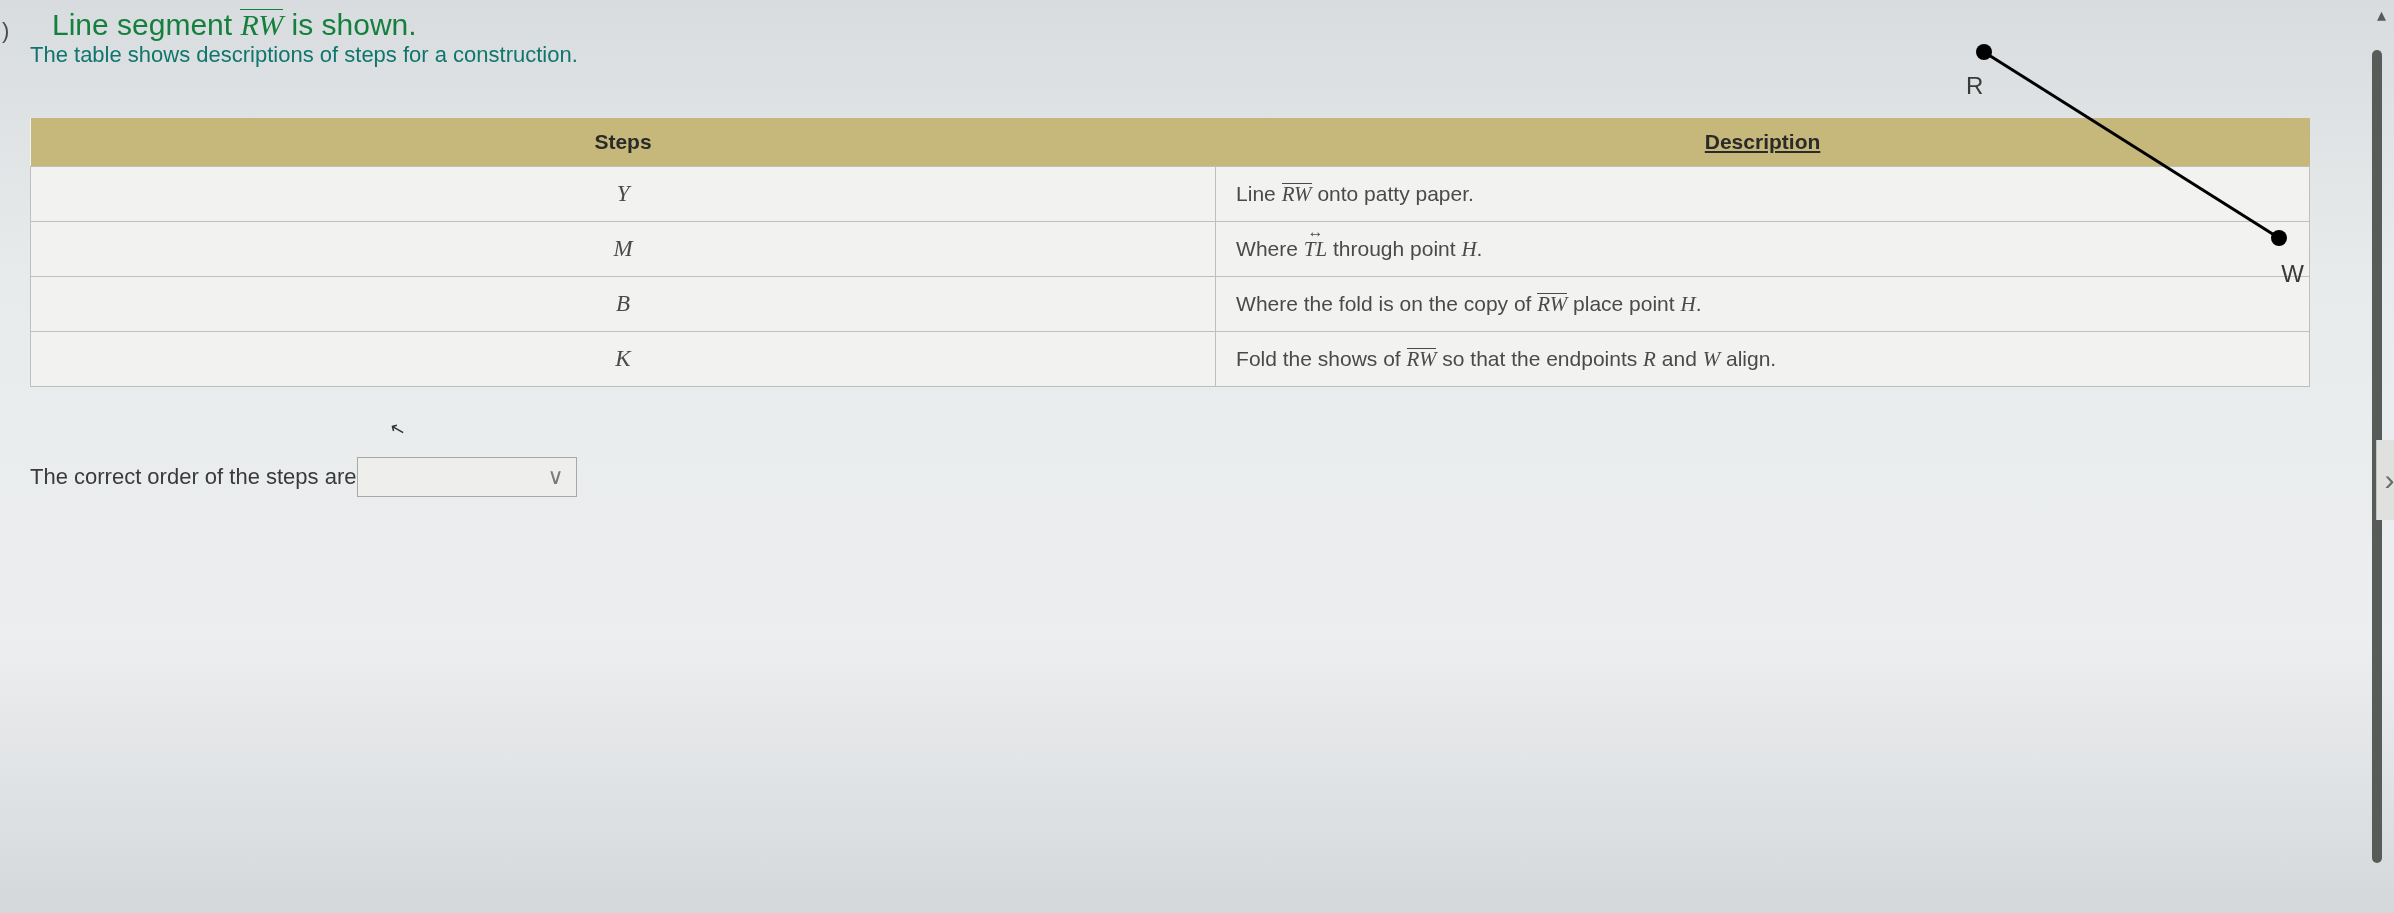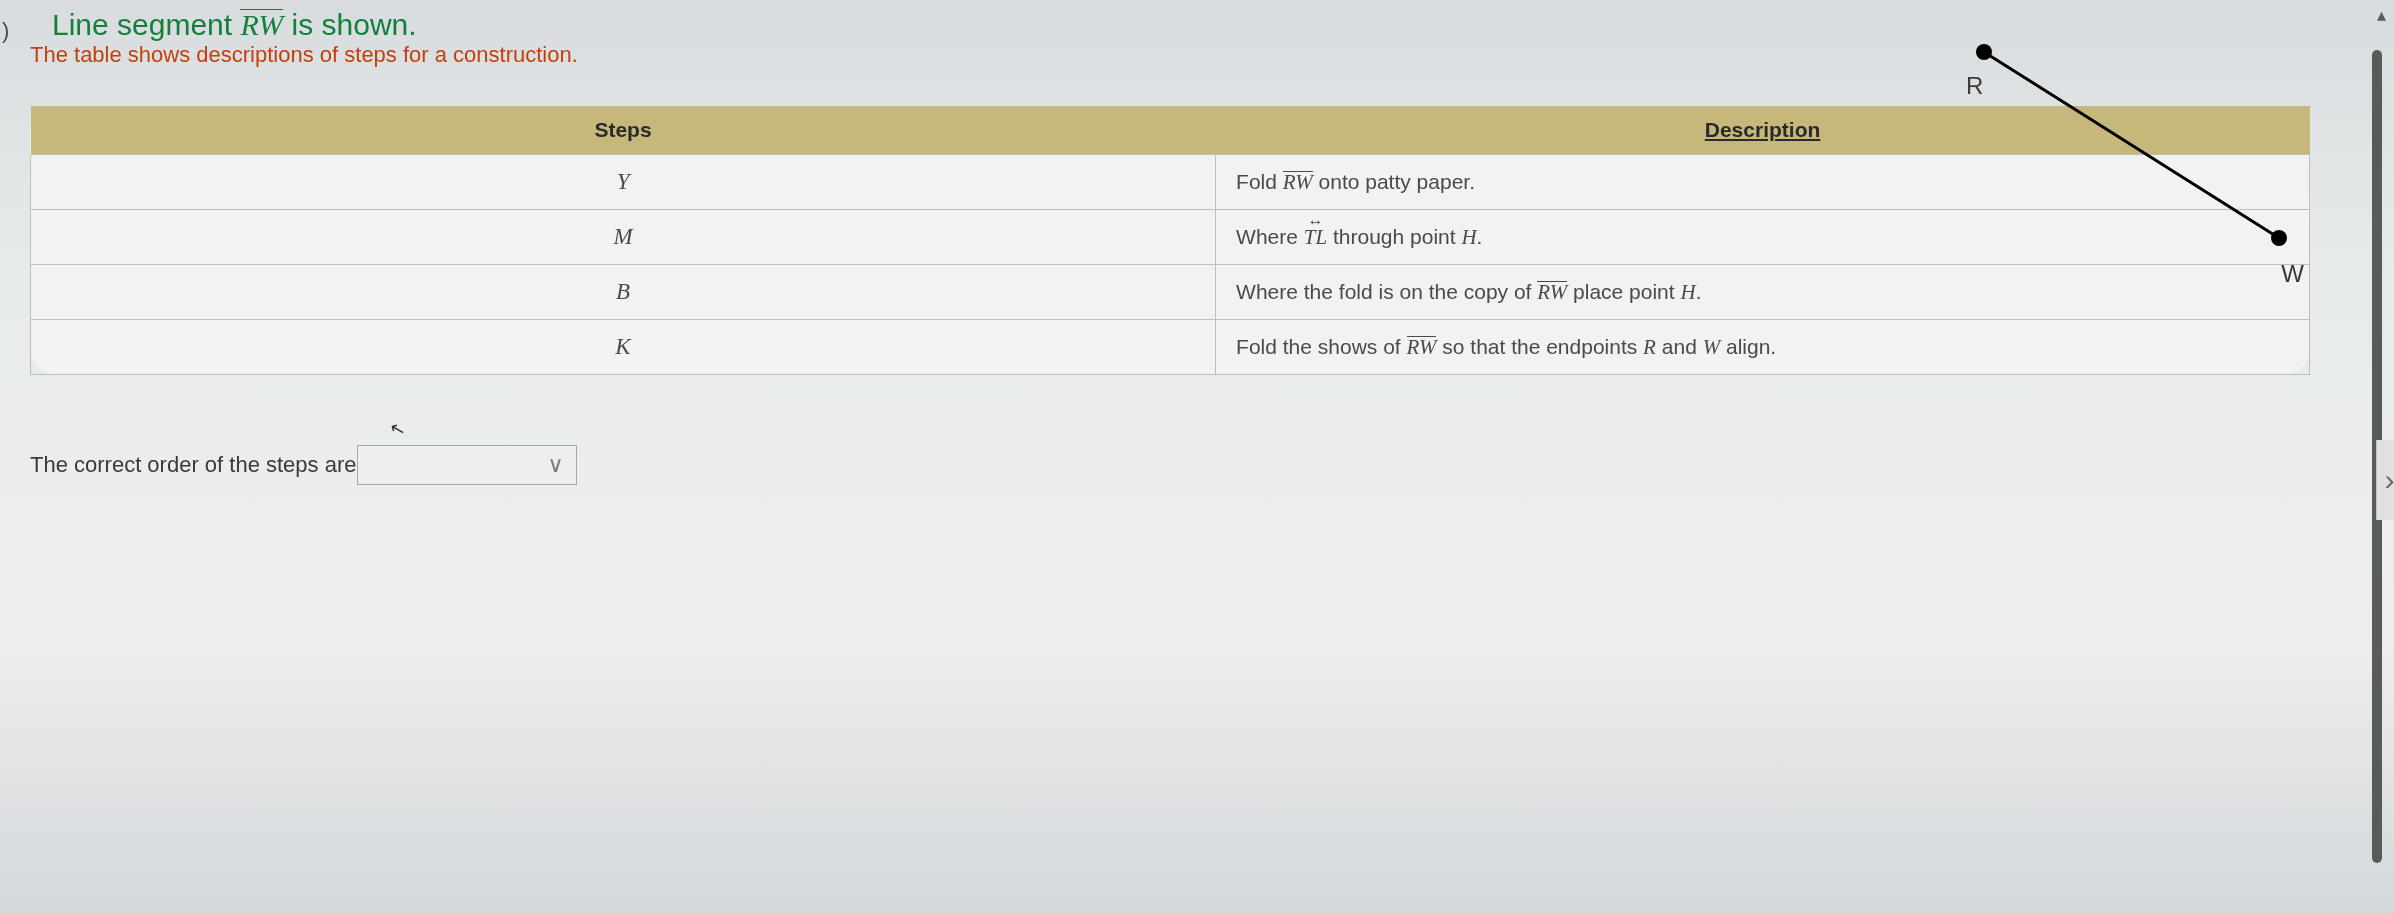--- a/index.html
+++ b/index.html
@@ -22,22 +22,22 @@
       font-size: 22px;
       color: #4a4a4a;
     }
     .prompt {
       font-size: 30px;
       color: #15803d;
       margin-left: 22px;
     }
     .table-intro {
       font-size: 22px;
-      color: #c2410c;
-      margin-bottom: 38px;
+      color: #0f766e;
+      margin-bottom: 50px;
     }
     .diagram {
       position: absolute;
       right: 90px;
       top: 30px;
       width: 370px;
       height: 260px;
     }
     .diagram svg { width: 100%; height: 100%; }
     .diagram .label-r {
@@ -52,21 +52,20 @@
       right: 0px;
       top: 230px;
       font-size: 24px;
       font-weight: 500;
     }
     table {
       width: 100%;
       border-collapse: collapse;
       background: #f2f2f0;
       margin-bottom: 70px;
-      border-radius: 27px;
     }
     thead tr { background: #c6b87a; }
     th {
       font-weight: 700;
       font-size: 21px;
       color: #2a2a2a;
       padding: 12px 20px;
       text-align: center;
     }
     th:first-child { width: 52%; }
@@ -199,21 +198,21 @@
     <thead>
       <tr>
         <th>Steps</th>
         <th>Description</th>
       </tr>
     </thead>
     <tbody>
       <tr>
         <td class="step-cell">Y</td>
         <td class="desc-cell">
-          <span>Fold </span><span class="math overline">RW</span><span> onto patty paper.</span>
+          <span>Line </span><span class="math overline">RW</span><span> onto patty paper.</span>
         </td>
       </tr>
       <tr>
         <td class="step-cell">M</td>
         <td class="desc-cell">
           <span>Where </span><span class="math dblarrow">TL</span><span> through point </span><span class="math">H</span><span>.</span>
         </td>
       </tr>
       <tr>
         <td class="step-cell">B</td>

